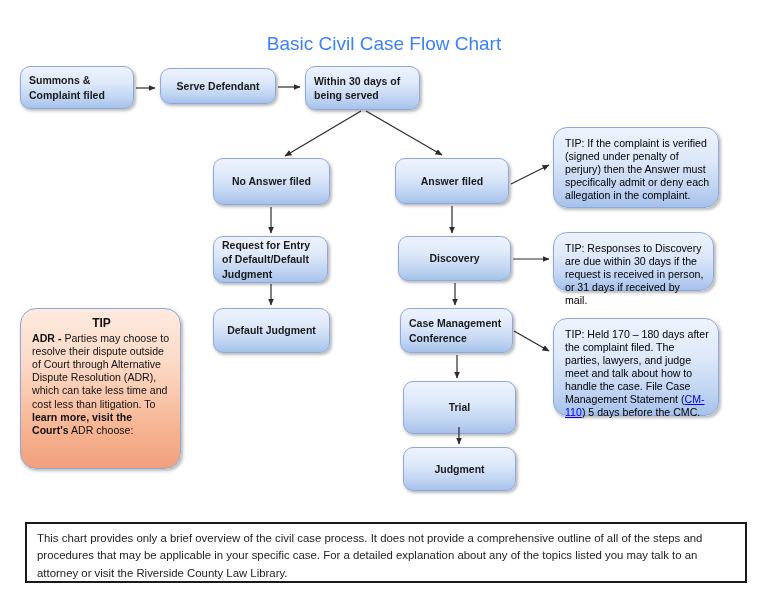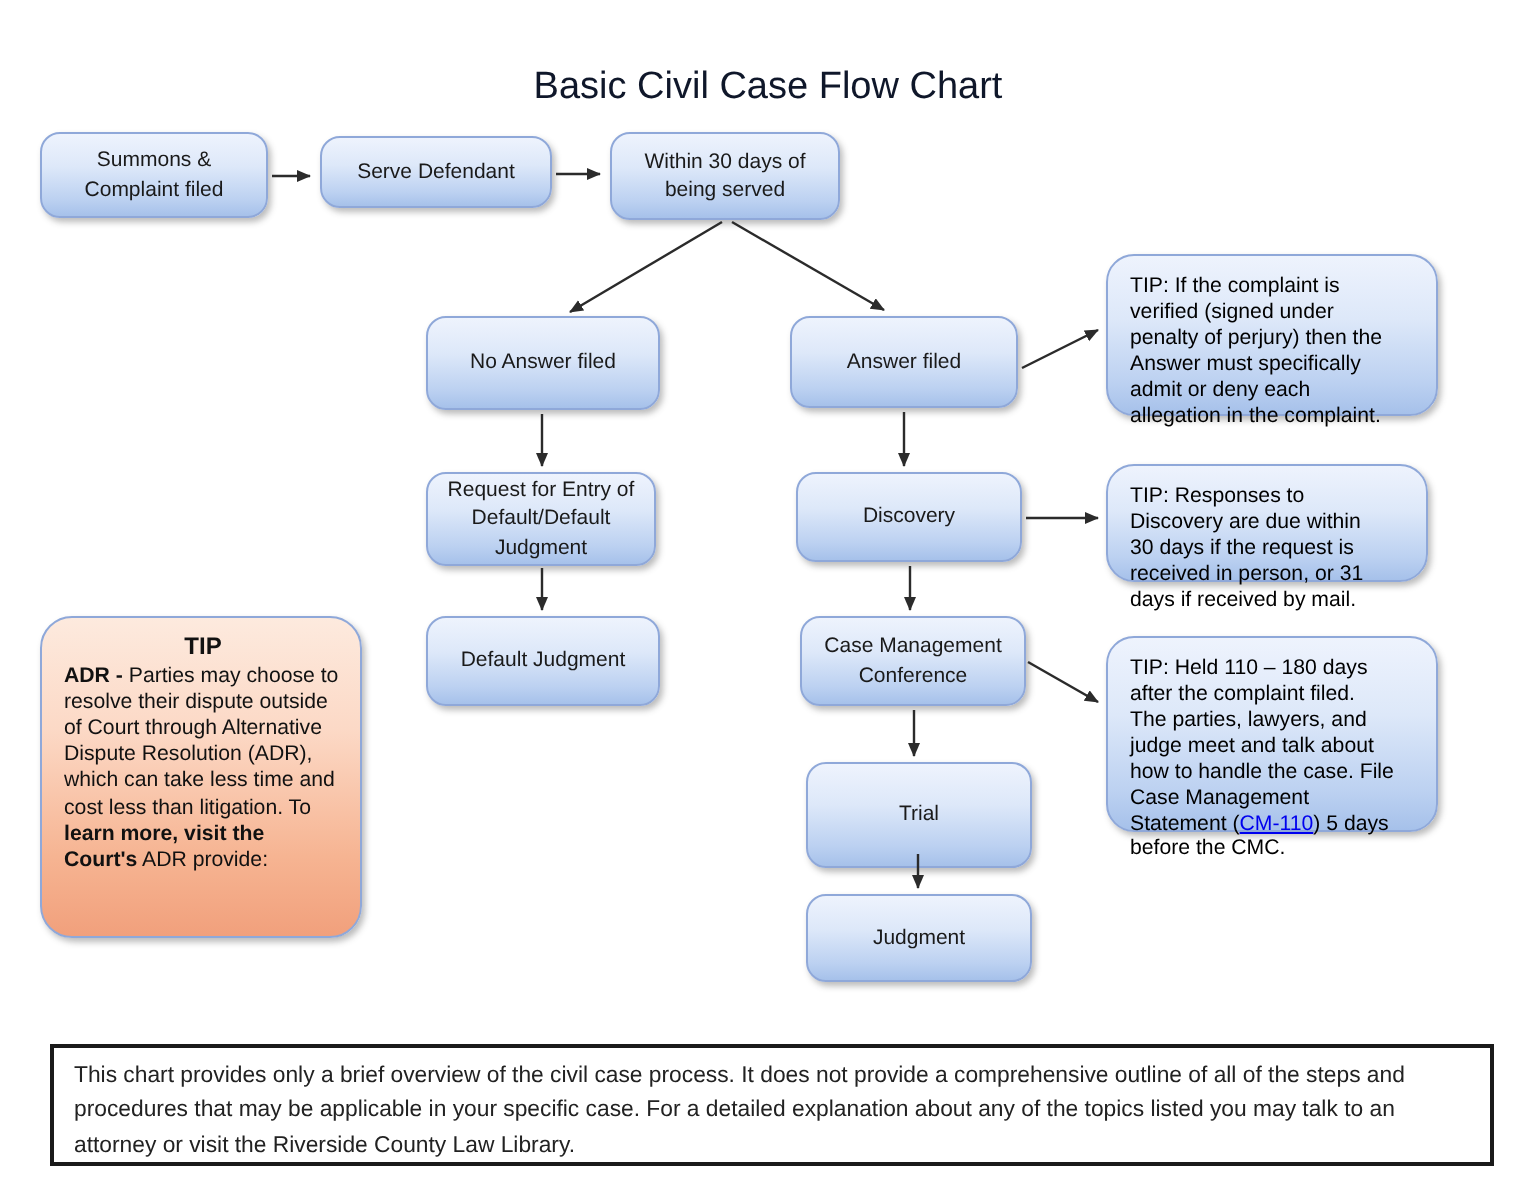--- a/index.html
+++ b/index.html
@@ -9,42 +9,41 @@
     position: relative;
     font-family: "Liberation Sans", sans-serif;
     color: #111;
     overflow: hidden;
   }
   .title {
     position: absolute;
     left: 0; top: 33px; width: 768px;
     text-align: center;
     font-size: 19px;
-    color: #0f172a;
+    color: #3b82f6;
   }
   .node, .tip, .adr {
     position: absolute;
     border: 1px solid #8fa8d9;
     background: linear-gradient(to bottom, #eef3fd 0%, #dde8f9 40%, #bcd1f1 80%, #a6c1ea 100%);
     box-shadow: 1.5px 2px 3px rgba(60,60,60,0.35);
   }
   .node {
     border-radius: 10px;
     display: flex; align-items: center; justify-content: center;
-    text-align: center;
-    font-size: 10.5px; font-weight: normal;
+    font-size: 10.5px; font-weight: bold;
     line-height: 1.35;
     padding: 3px 8px;
     color: #1a1a1a;
   }
   .tip {
     border-radius: 14px;
     font-size: 10.6px;
     line-height: 1.22;
-    padding: 9px 21px 6px 11px;
+    padding: 9px 8px 6px 11px;
     color: #000;
   }
   .adr {
     border-radius: 16px;
     background: linear-gradient(to bottom, #fdeade 0%, #fcd9c6 35%, #f6b492 75%, #f1a07c 100%);
     padding: 7px 9px 7px 11px;
     font-size: 10.6px;
     line-height: 1.24;
   }
   .adr-heading { text-align: center; font-weight: bold; font-size: 12px; margin-bottom: 1px; }
@@ -100,26 +99,26 @@
   <span>Judgment</span>
 </div>
 
 <div class="tip" style="left:553px; top:127px; width:166px; height:81px;">
   <span>TIP:  If the complaint is verified (signed under penalty of perjury) then the Answer must specifically admit or deny each allegation in the complaint.</span>
 </div>
 <div class="tip" style="left:553px; top:232px; width:161px; height:59px;">
   <span>TIP: Responses to Discovery are due within 30 days if the request is received in person, or 31 days if received by mail.</span>
 </div>
 <div class="tip" style="left:553px; top:318px; width:166px; height:98px;">
-  <span>TIP: Held 110 – 180 days after the complaint filed.  The parties, lawyers, and judge meet and talk about how to handle the case. File Case Management Statement (</span><a class="link">CM-110</a><span>) 5 days before the CMC.</span>
+  <span>TIP: Held 170 – 180 days after the complaint filed.  The parties, lawyers, and judge meet and talk about how to handle the case. File Case Management Statement (</span><a class="link">CM-110</a><span>) 5 days before the CMC.</span>
 </div>
 
 <div class="adr" style="left:20px; top:308px; width:161px; height:161px;">
   <div class="adr-heading">TIP</div>
-  <div class="adr-body"><b>ADR -</b><span> Parties may choose to resolve their dispute outside of Court through Alternative Dispute Resolution (ADR), which can take less time and cost less than litigation. To </span><b>learn more, visit the Court's</b><span> ADR provide:</span><br>
+  <div class="adr-body"><b>ADR -</b><span> Parties may choose to resolve their dispute outside of Court through Alternative Dispute Resolution (ADR), which can take less time and cost less than litigation. To </span><b>learn more, visit the Court's</b><span> ADR choose:</span><br>
   </div>
 </div>
 
 <div class="footer">
   <span>This chart provides only a brief overview of the civil case process.  It does not provide a comprehensive outline of all of the steps and procedures that may be applicable in your specific case.  For a detailed explanation about any of the topics listed you may talk to an attorney or visit the Riverside County Law Library.</span>
 </div>
 
 <svg class="arrows" width="768" height="594" viewBox="0 0 768 594">
   <defs>
     <marker id="ah" markerWidth="9" markerHeight="8" refX="6.5" refY="3" orient="auto" markerUnits="userSpaceOnUse">

